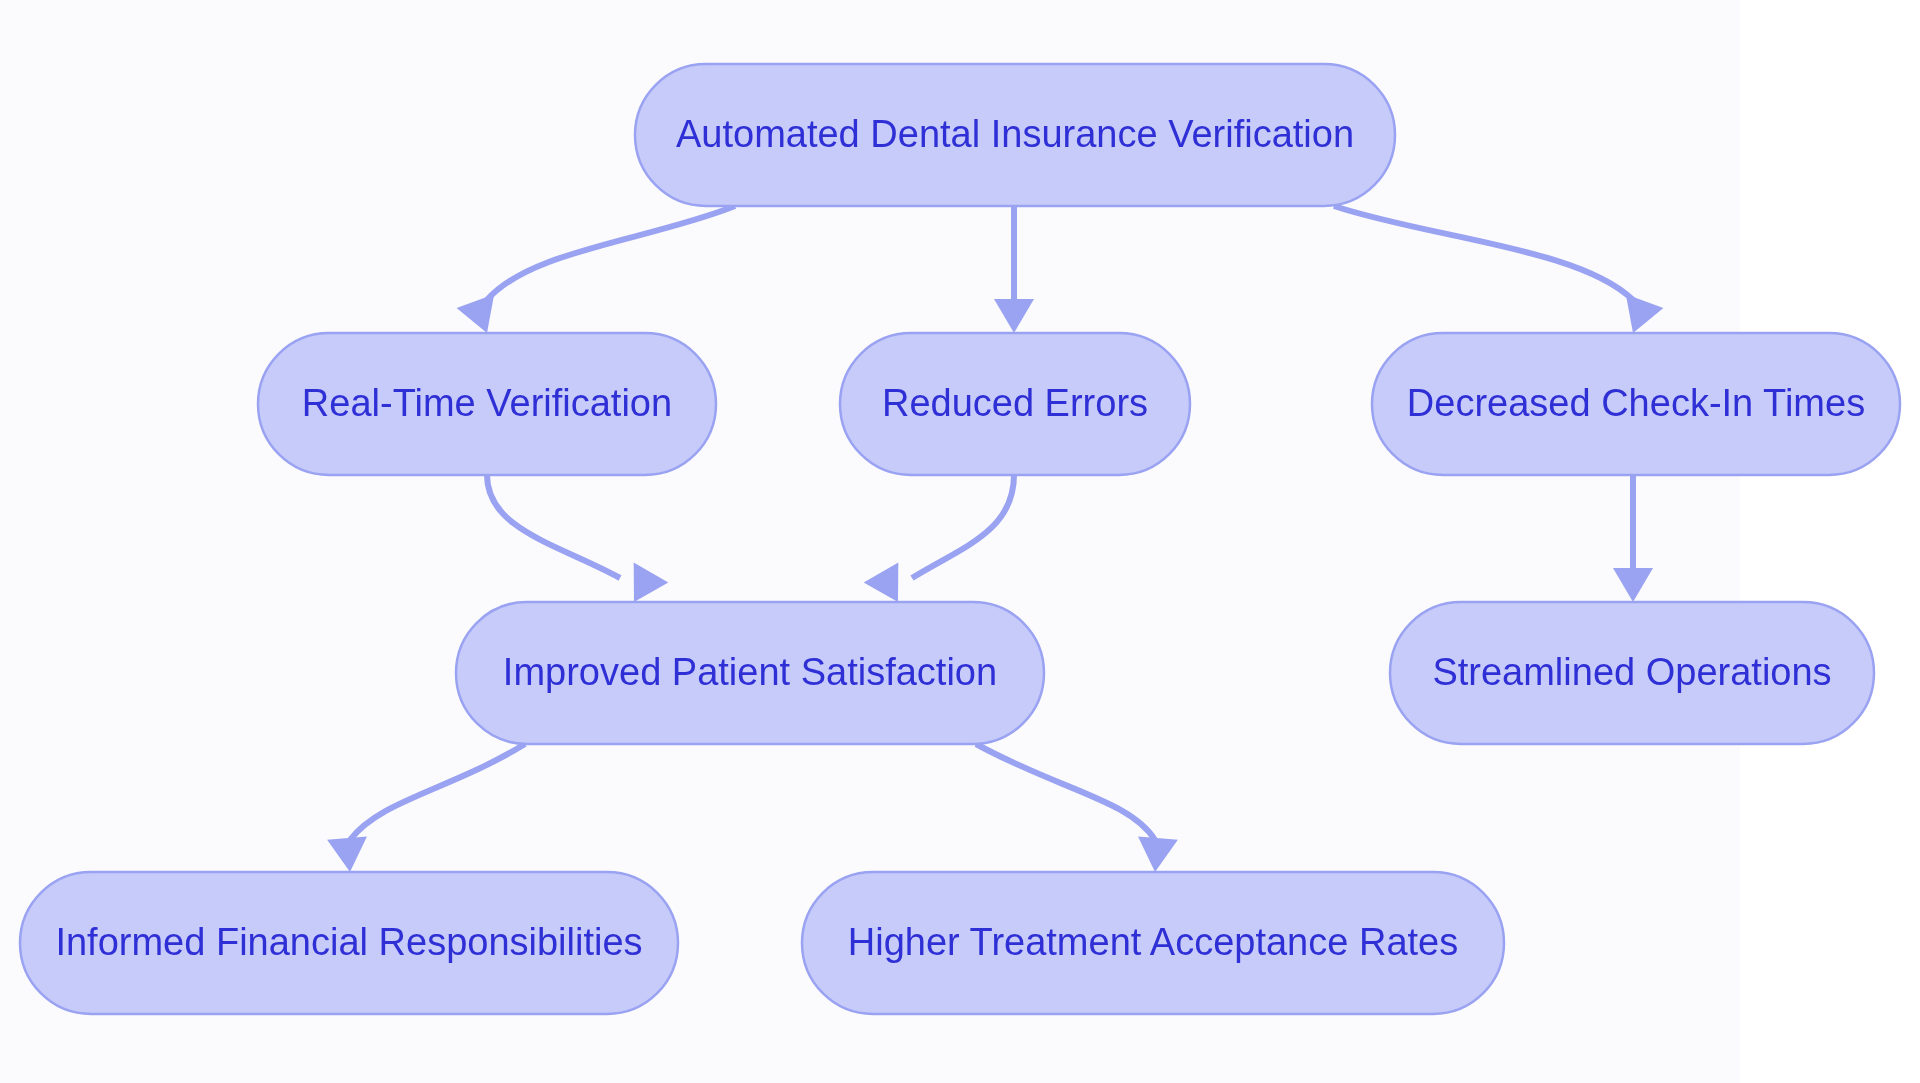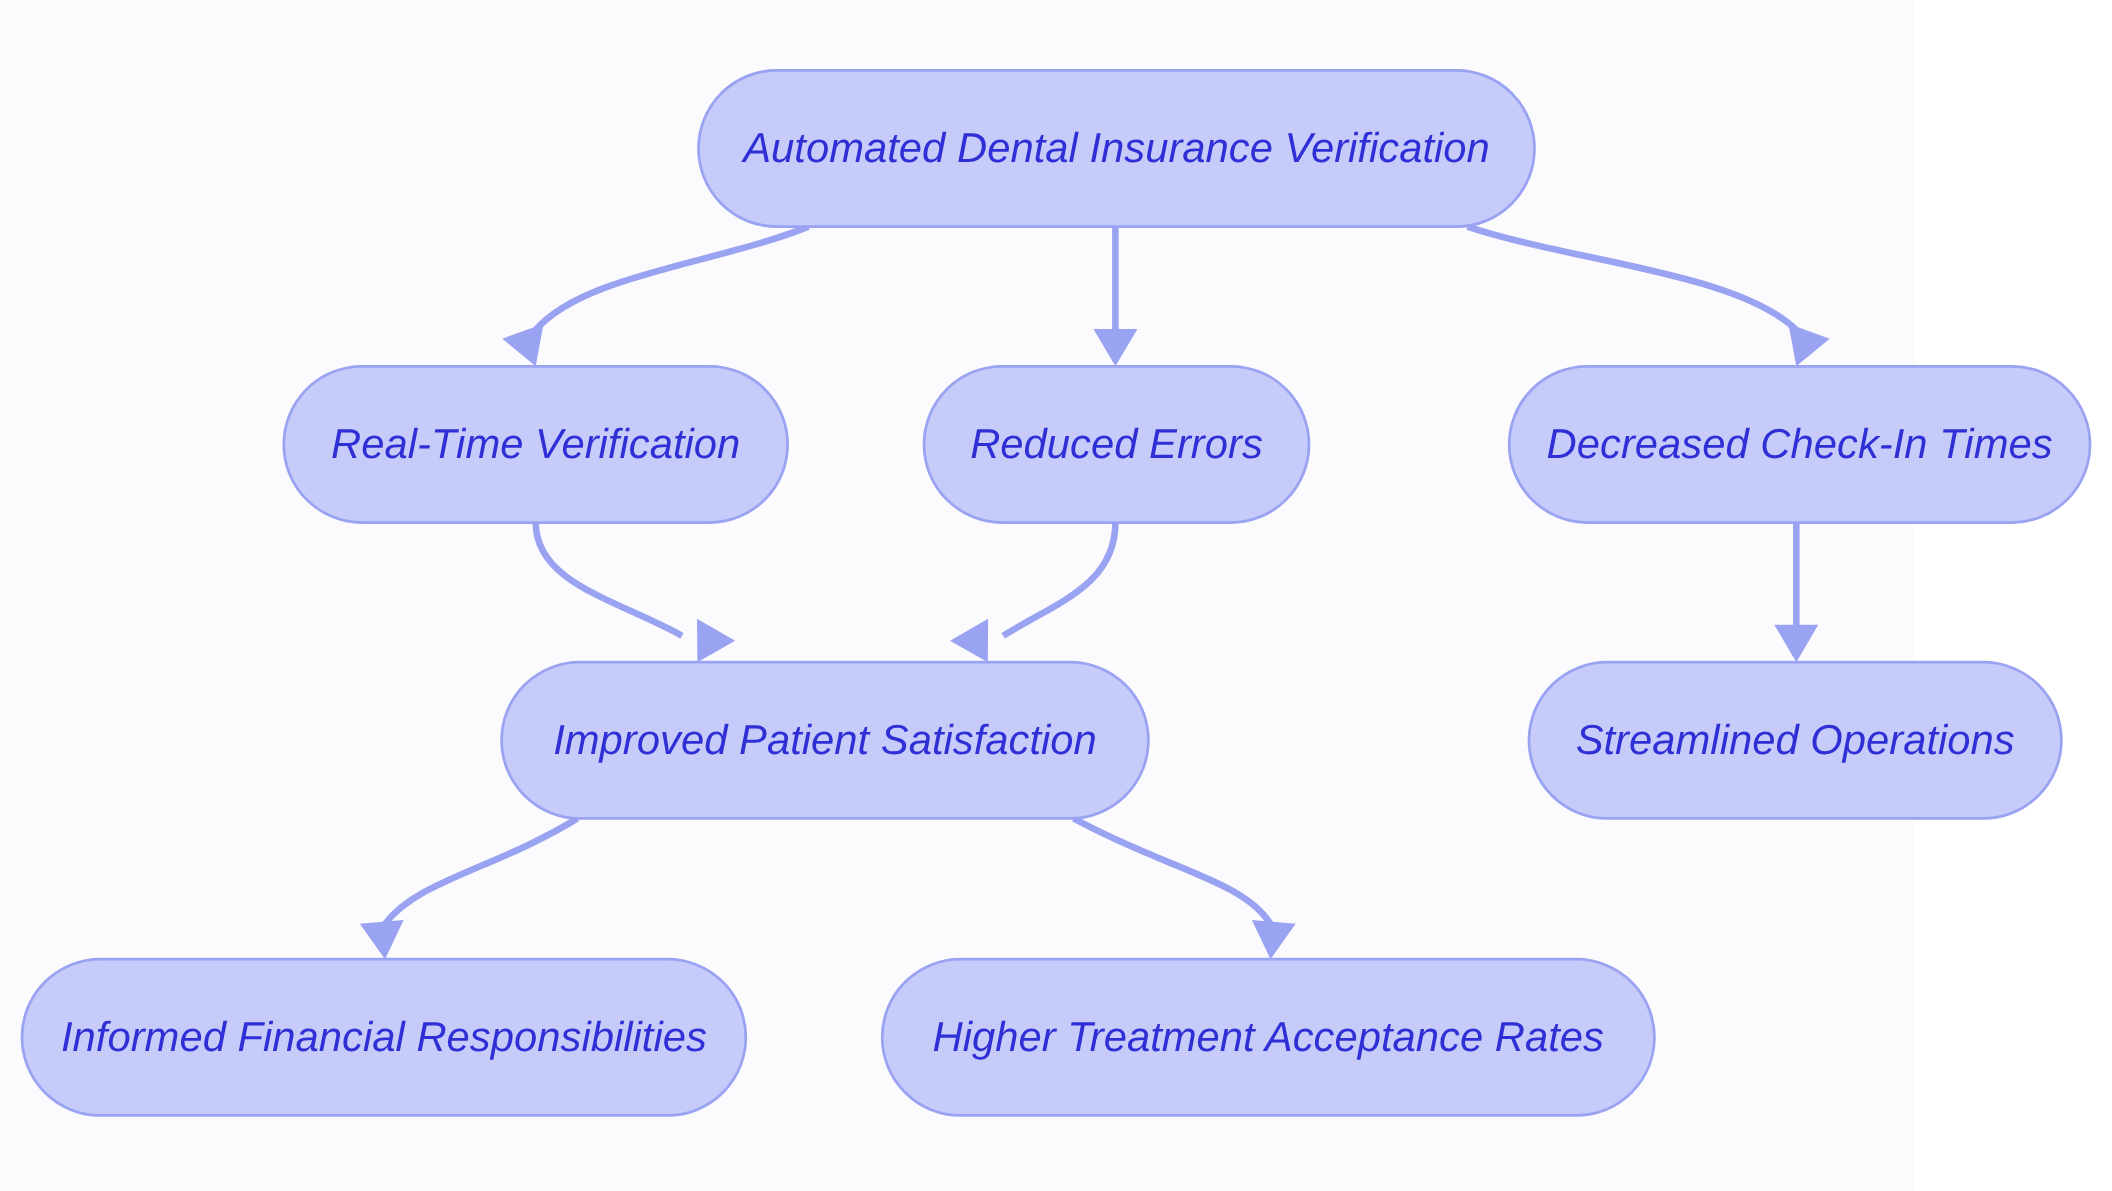--- a/index.html
+++ b/index.html
@@ -11,21 +11,20 @@
     width: 1920px;
     height: 1083px;
     overflow: hidden;
     font-family: "Liberation Sans", sans-serif;
   }
   #flowchart-root {
     position: relative;
     width: 1740px;
     height: 1083px;
     background: #fbfbfd;
-    font-style: italic;
   }
   svg#diagram-canvas {
     position: absolute;
     top: 0;
     left: 0;
     width: 1920px;
     height: 1083px;
     display: block;
   }
   .node-shape {

